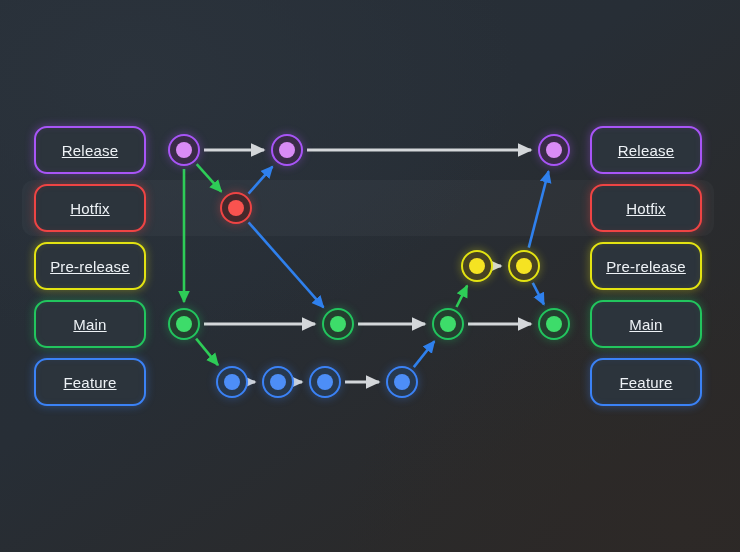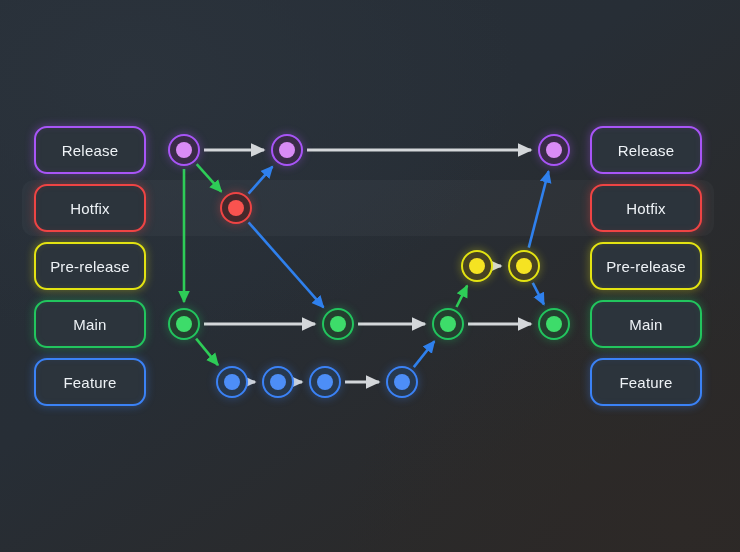--- a/index.html
+++ b/index.html
@@ -21,20 +21,21 @@
     pointer-events:none;
   }
   svg#edges{position:absolute;left:0;top:0;width:740px;height:552px;}
   .label-box{
     position:absolute;box-sizing:border-box;
     display:flex;align-items:center;justify-content:center;
     border-radius:13px;border-width:2px;border-style:solid;
     background:#2c343c;
     font-size:15px;letter-spacing:.2px;color:#eef2f6;
     white-space:nowrap;
+    text-decoration:underline;
   }
   .node{
     position:absolute;box-sizing:border-box;border-radius:50%;
     border-width:2px;border-style:solid;
     display:flex;align-items:center;justify-content:center;
   }
   .node .core{border-radius:50%;}
 </style>
 </head>
 <body>

